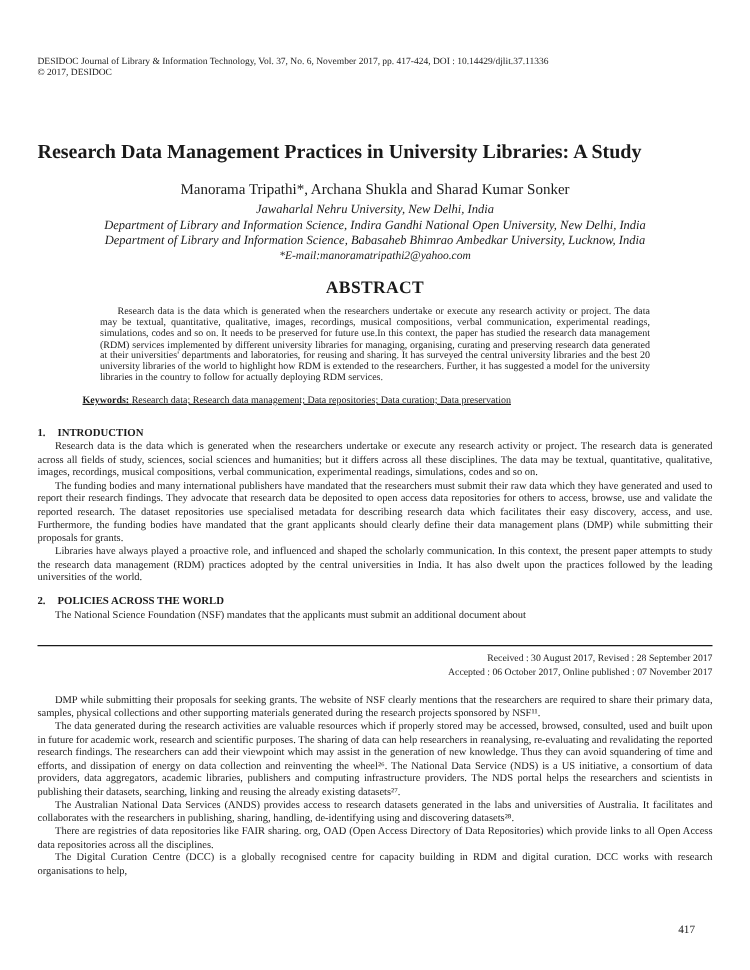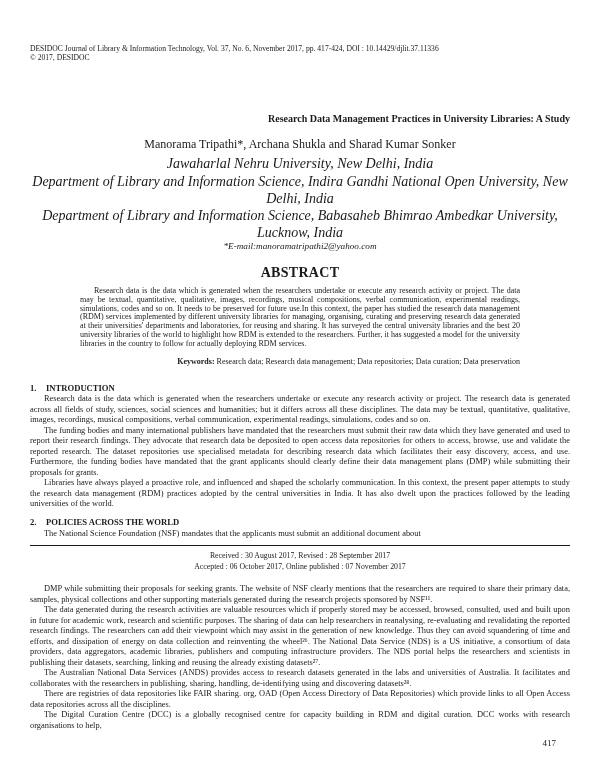--- a/index.html
+++ b/index.html
@@ -9,35 +9,35 @@
     box-sizing:border-box;
     padding:44px 30px 0 30px;
     background:#ffffff;
     color:#1a1a1a;
     font-family:"Liberation Serif","DejaVu Serif",serif;
     overflow:hidden;
   }
   .journal-header{font-size:7.6px;line-height:1.25;color:#1a1a1a;}
   .article-title{
     margin-top:50px;
-    text-align:right;
+    text-align:left;
     font-weight:bold;
-    font-size:10px;
+    font-size:16px;
     line-height:1.15;
   }
   .authors-line{
     margin-top:13px;
     text-align:center;
     font-size:12px;
   }
   .affiliations{
     margin-top:3px;
     text-align:center;
     font-style:italic;
-    font-size:14px;
+    font-size:10px;
     line-height:1.22;
   }
   .email-line{
     text-align:center;
     font-style:italic;
     font-size:9.2px;
     line-height:1.22;
   }
   .abstract-heading{
     margin-top:13px;
@@ -47,23 +47,24 @@
     letter-spacing:0.3px;
   }
   .abstract-body{
     margin:6px 50px 0 50px;
     text-align:justify;
     font-size:8px;
     line-height:1.1;
   }
   .abstract-body .abstract-text{text-indent:14px;}
   .keywords-line{
-    margin:8px 50px 0 50px;
+    margin:8px 50px 0 36px;
     font-size:8px;
-    text-align:right;
+    text-align:left;
+    text-decoration:underline;
   }
   .keywords-line .kw-label{font-weight:bold;}
   .columns{
     display:flex;
     gap:12px;
     margin-top:17px;
     font-size:8.4px;
     line-height:1.25;
     text-align:justify;
     flex-direction:column;
@@ -72,26 +73,26 @@
   .section-heading{
     font-weight:bold;
     font-size:8.6px;
     margin:0 0 1px 0;
     text-align:left;
   }
   .section-heading .sec-num{display:inline-block;width:16px;}
   .section-heading.second{margin-top:7px;}
   .col p{margin:0;text-indent:14px;}
   .footnote{
-    margin-top:6px;
+    margin-top:19px;
     border-top:1px solid #1a1a1a;
     padding-top:5px;
     font-size:7.8px;
     line-height:1.35;
-    text-align:center;
+    text-align:right;
   }
   .page-number{
     position:absolute;
     right:44px;
     bottom:28px;
     font-size:9px;
   }
 </style>
 </head>
 <body>

